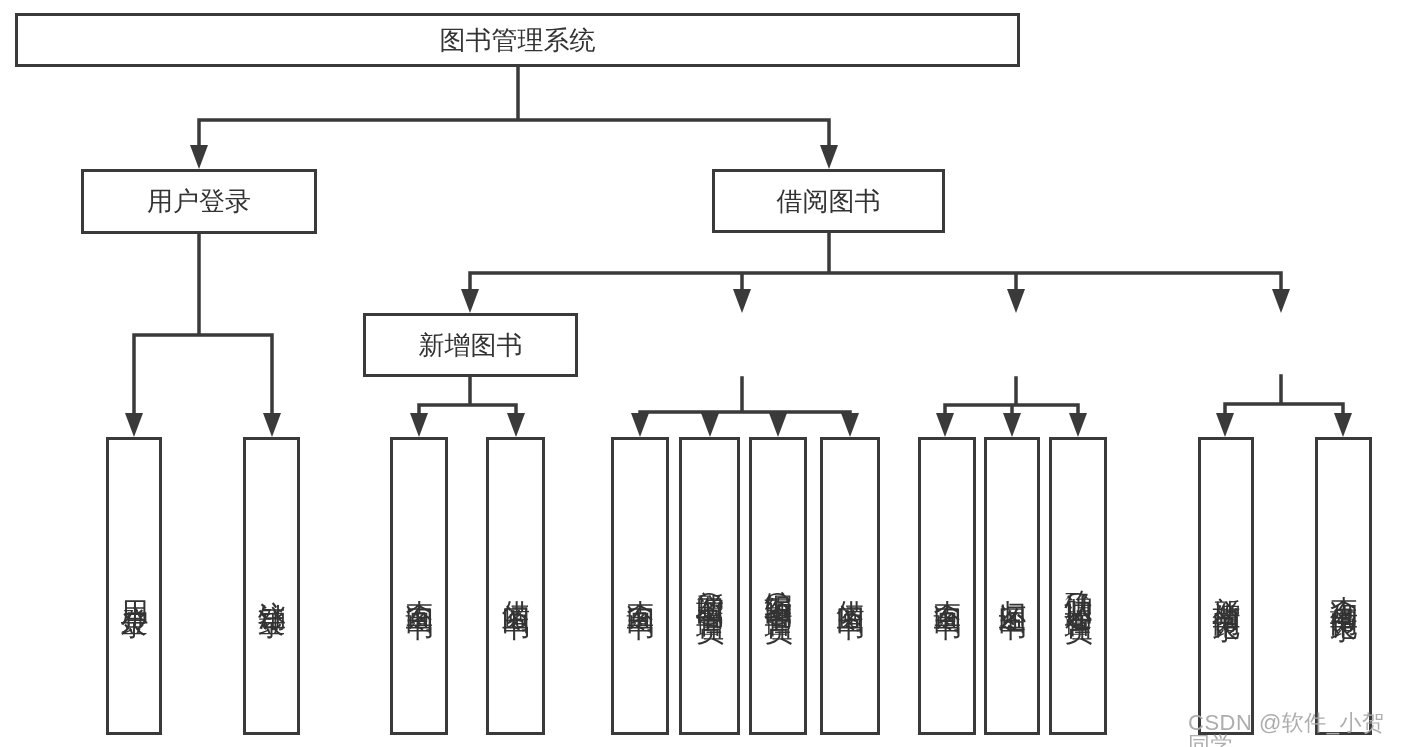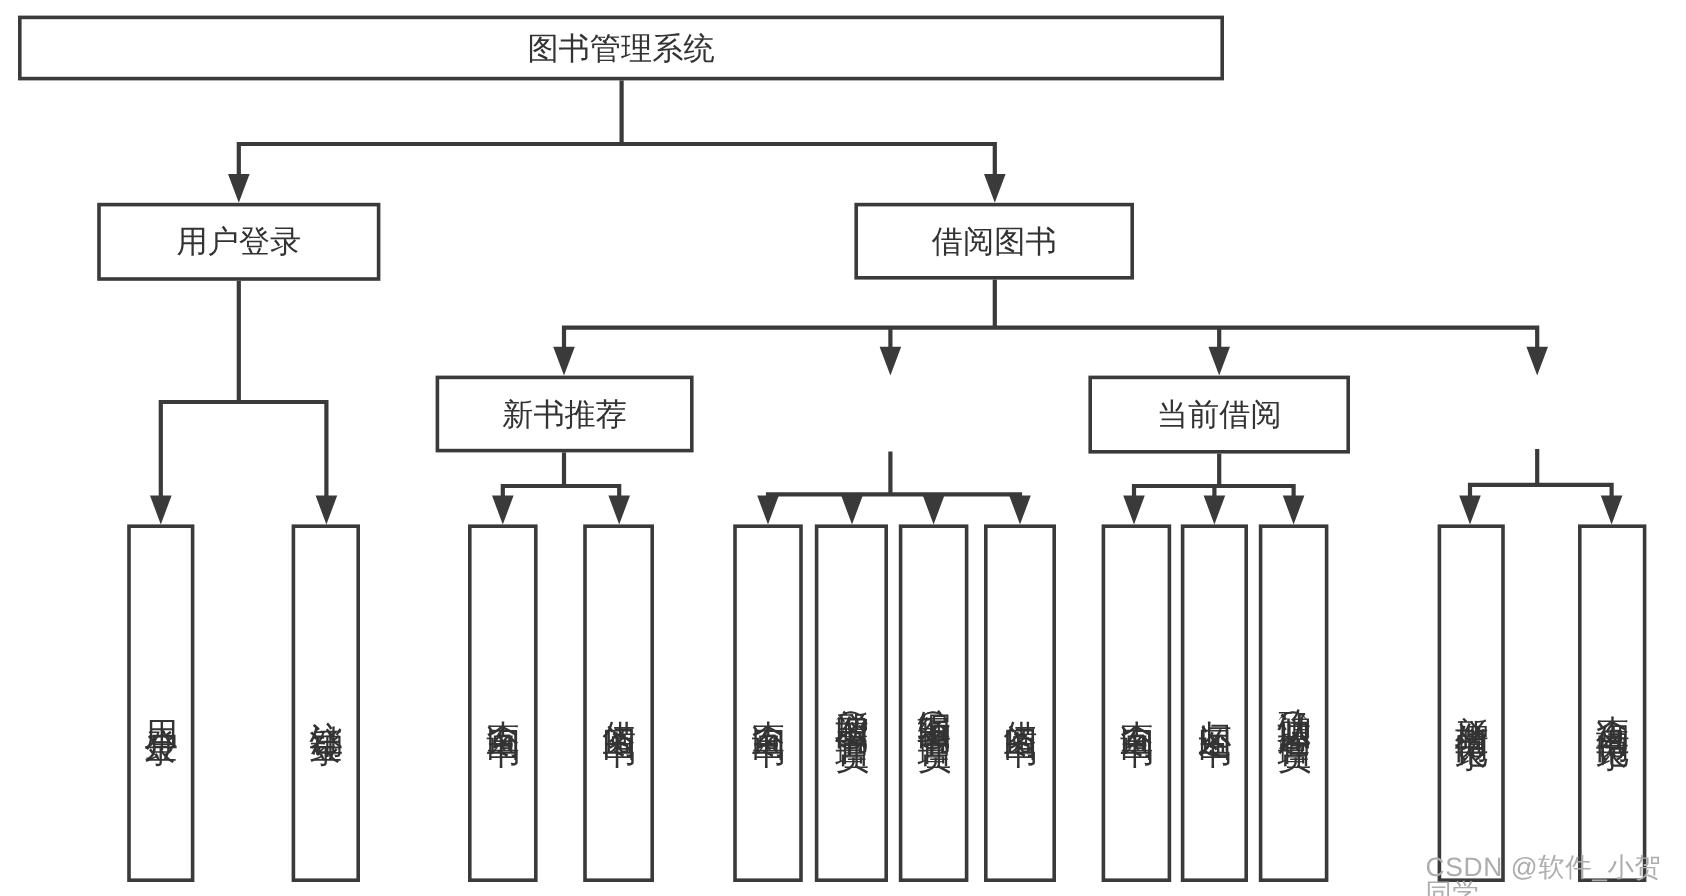--- a/index.html
+++ b/index.html
@@ -94,24 +94,21 @@
   </div>
 
   <div class="node" style="left:81px;top:169px;width:236px;height:65px">
     <span>用户登录</span>
   </div>
   <div class="node" style="left:712px;top:169px;width:233px;height:64px">
     <span>借阅图书</span>
   </div>
 
   <div class="node" style="left:363px;top:313px;width:215px;height:64px">
-    <span>新书推荐</span>
-  </div>
-  <div class="node" style="left:907px;top:313px;width:218px;height:65px">
-    <span>当前借阅</span>
+    <span>新增图书</span>
   </div>
 
   <div class="node vnode" style="left:106px;top:437px;width:56px;height:298px">
     <span class="vtext">用户登录</span>
   </div>
   <div class="node vnode" style="left:243px;top:437px;width:57px;height:298px">
     <span class="vtext">注销登录</span>
   </div>
 
   <div class="node vnode" style="left:390px;top:437px;width:58px;height:298px">

